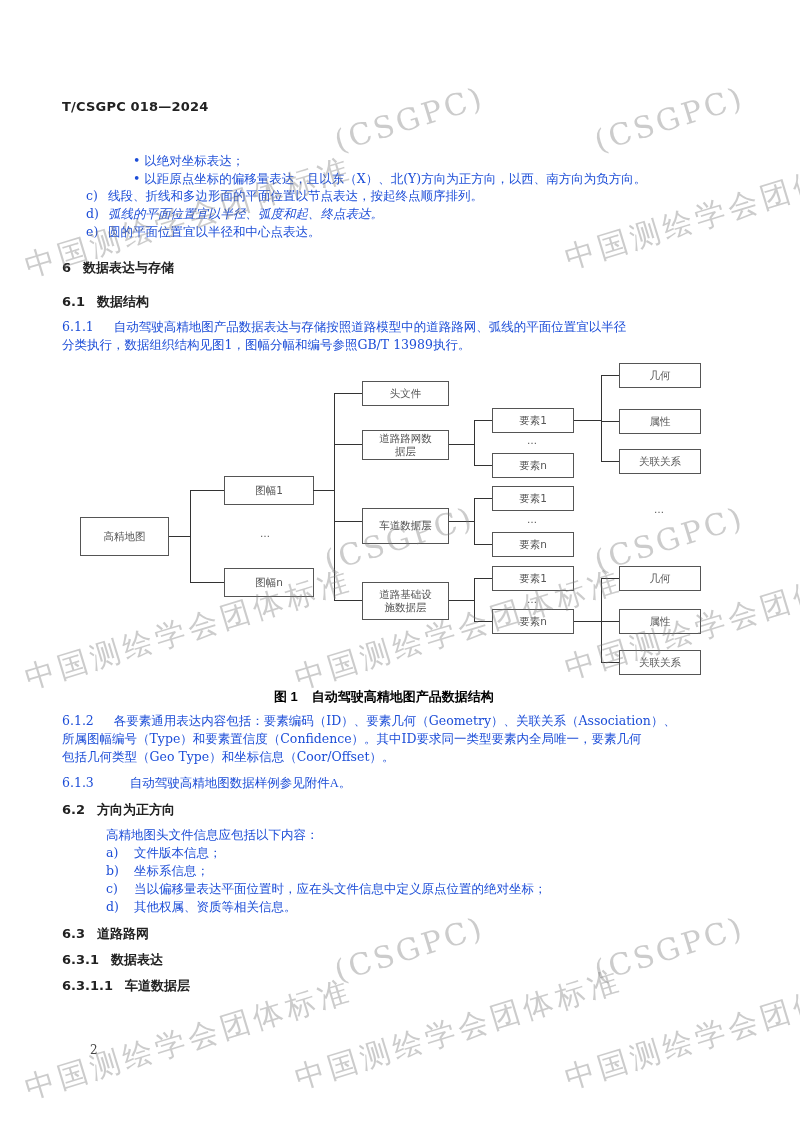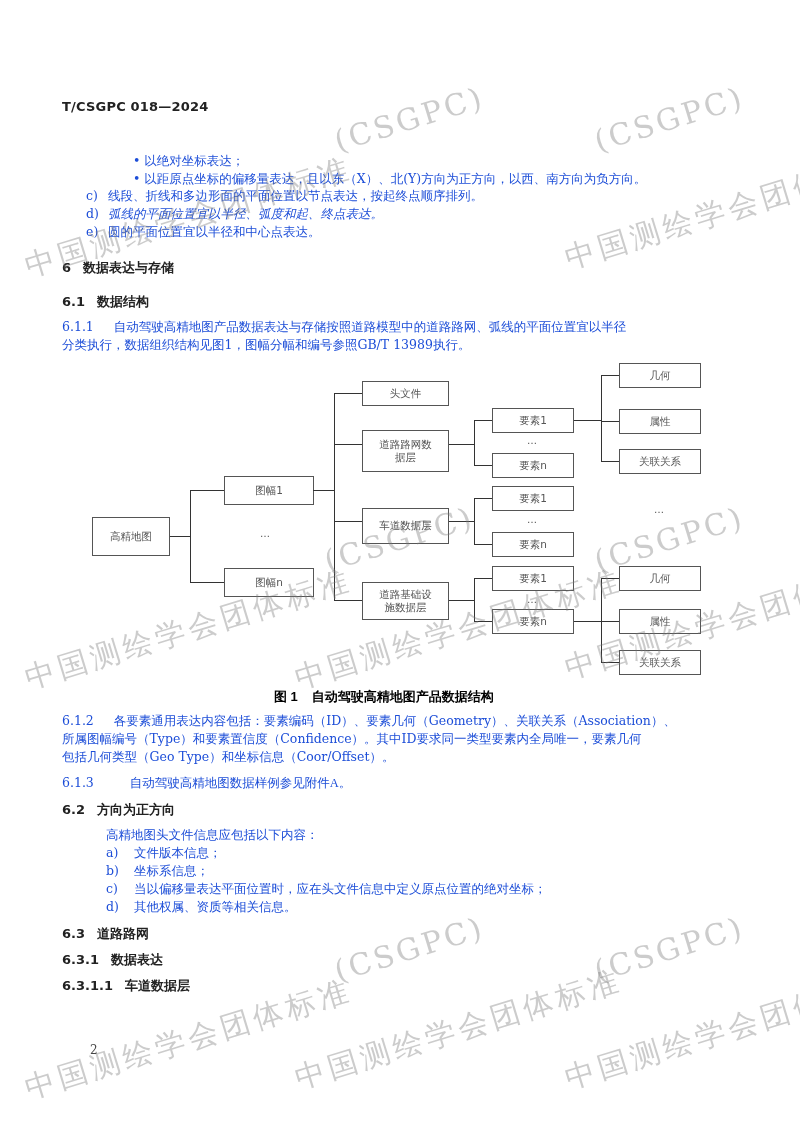--- a/index.html
+++ b/index.html
@@ -51,34 +51,34 @@
 </div>
 <div class="abs txt" style="left:62px; top:337px;">分类执行，数据组织结构见图1，图幅分幅和编号参照GB/T 13989执行。</div>
 
 <div>
 
   <div class="line hl" style="left:169px; top:536px; width:21px;"></div>
   <div class="line vl" style="left:190px; top:490px; height:92px;"></div>
   <div class="line hl" style="left:190px; top:490px; width:34px;"></div>
   <div class="line hl" style="left:190px; top:582px; width:34px;"></div>
 
-  <div class="box" style="left:80px; top:517px; width:78px; height:39px;margin-left:12px;">高精地图</div>
+  <div class="box" style="left:80px; top:517px; width:89px; height:39px;">高精地图</div>
   <div class="box" style="left:224px; top:476px; width:90px; height:29px;">图幅1</div>
   <div class="dots" style="left:260px; top:528px;">…</div>
   <div class="box" style="left:224px; top:568px; width:90px; height:29px;">图幅n</div>
 
   <div class="line hl" style="left:313px; top:490px; width:21px;"></div>
   <div class="line vl" style="left:334px; top:393px; height:208px;"></div>
   <div class="line hl" style="left:334px; top:393px; width:28px;"></div>
   <div class="line hl" style="left:334px; top:444px; width:28px;"></div>
   <div class="line hl" style="left:334px; top:521px; width:28px;"></div>
   <div class="line hl" style="left:334px; top:600px; width:28px;"></div>
 
   <div class="box" style="left:362px; top:381px; width:87px; height:25px;">头文件</div>
-  <div class="box" style="left:362px; top:430px; width:87px; height:42px; padding:0 14px;">道路路网数据层</div>
+  <div class="box" style="left:362px; top:430px; width:87px; height:30px; padding:0 14px;">道路路网数据层</div>
   <div class="box" style="left:362px; top:508px; width:87px; height:36px;">车道数据层</div>
   <div class="box" style="left:362px; top:582px; width:87px; height:38px; padding:0 12px;">道路基础设施数据层</div>
 
   <div class="line hl" style="left:449px; top:444px; width:25px;"></div>
   <div class="line vl" style="left:474px; top:420px; height:46px;"></div>
   <div class="line hl" style="left:474px; top:420px; width:18px;"></div>
   <div class="line hl" style="left:474px; top:465px; width:18px;"></div>
   <div class="box" style="left:492px; top:408px; width:82px; height:25px;">要素1</div>
   <div class="dots" style="left:527px; top:435px;">…</div>
   <div class="box" style="left:492px; top:453px; width:82px; height:25px;">要素n</div>

